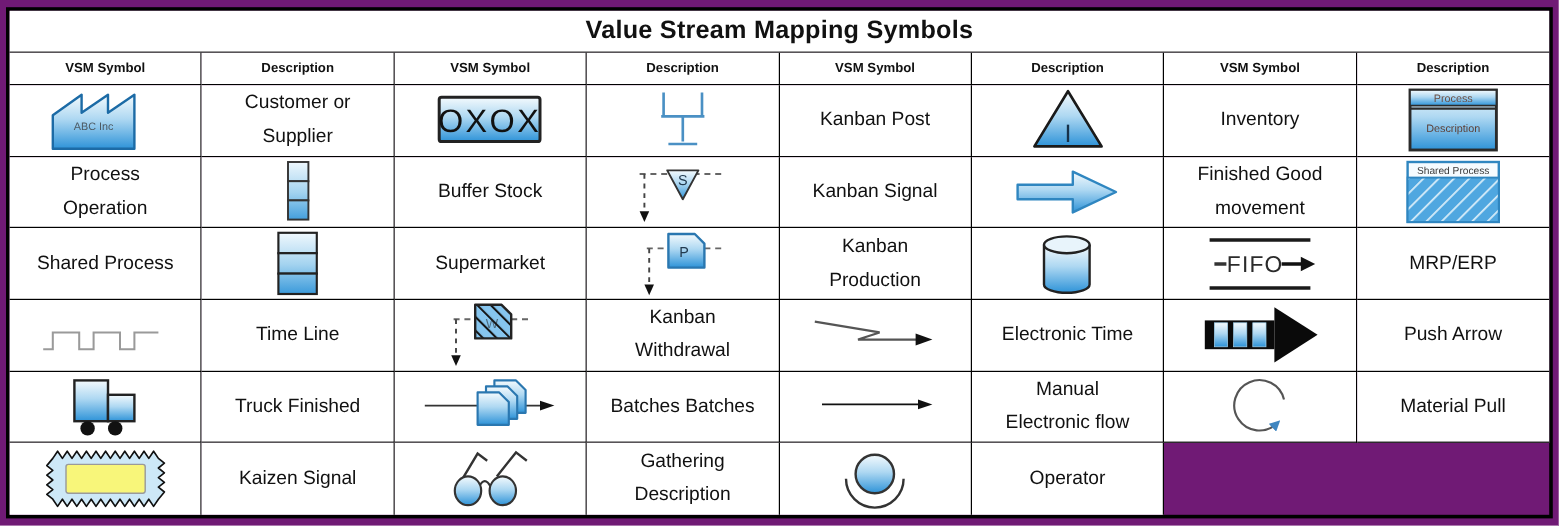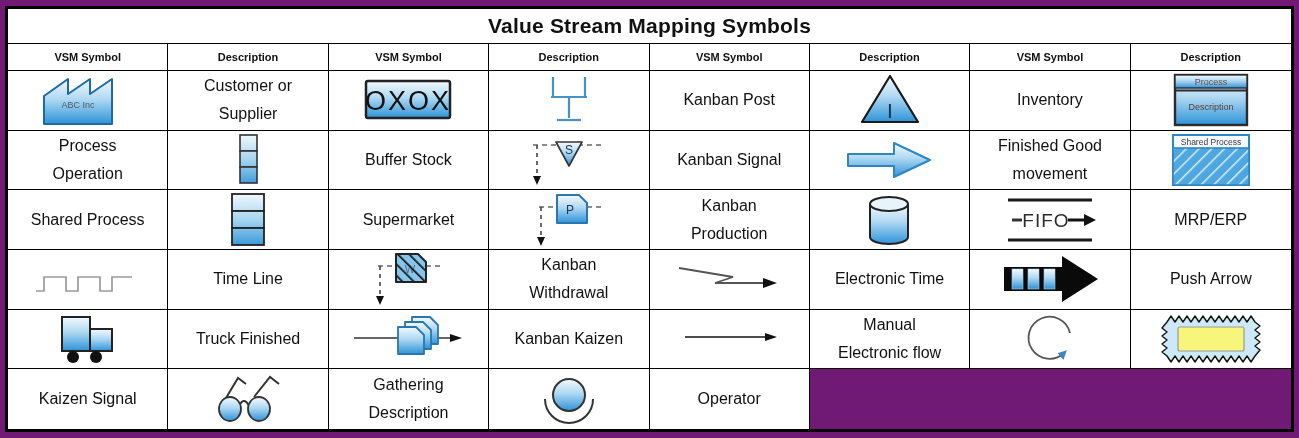--- a/index.html
+++ b/index.html
@@ -280,38 +280,42 @@
         <line x1="6" y1="27" x2="104" y2="27" stroke="#333" stroke-width="1.6"></line>
         <g stroke="#2a77b0" stroke-width="1.8" fill="url(#gB)" stroke-linejoin="round">
           <path d="M64,6 H82 L90,14 V33 H64 Z"></path>
           <path d="M57,11 H75 L83,19 V38 H57 Z"></path>
           <path d="M50,16 H68 L76,24 V43 H50 Z"></path>
         </g>
         <polygon points="102,23 114,27 102,31" fill="#111"></polygon>
       </svg>
     </div>
     <div class="cell desc">
-      <div class="dline">Kanban Kaizen</div>
+      <div class="dline">Batches Batches</div>
 
     </div>
     <div class="cell sym">
       <svg class="icon" width="120" height="56" viewBox="0 0 120 56">
         <line x1="16" y1="26" x2="97" y2="26" stroke="#111" stroke-width="1.6"></line>
         <polygon points="96,22 108,26 96,30" fill="#111"></polygon>
       </svg>
     </div>
     <div class="cell desc">
       <div class="dline">Manual</div>
       <div class="dline">Electronic flow</div>
     </div>
 
     <div class="cell sym">
       <svg class="icon" width="120" height="56" viewBox="0 0 120 56">
         <path d="M80,22 A21,21 0 1 0 74,42" fill="none" stroke="#555" stroke-width="1.8" marker-end="url(#mBlue)"></path>
       </svg>
+    </div>
+    <div class="cell desc">
+      <div class="dline">Material Pull</div>
+
     </div>
     <div class="cell sym">
       <svg class="icon" width="120" height="56" viewBox="0 0 120 56">
         <polygon points="16,11 20,5 24,11 28,5 32,11 36,5 40,11 44,5 48,11 52,5 56,11 60,5 64,11 68,5 72,11 76,5 80,11 84,5 88,11 92,5 96,11 100,5 104,11 109,15 104,19 109,23 104,27 109,31 104,35 109,39 104,45 100,51 96,45 92,51 88,45 84,51 80,45 76,51 72,45 68,51 64,45 60,51 56,45 52,51 48,45 44,51 40,45 36,51 32,45 28,51 24,45 20,51 16,45 11,41 16,37 11,33 16,29 11,25 16,21 11,17" fill="#cde8f7" stroke="#111" stroke-width="1.4" stroke-linejoin="round"></polygon>
         <rect x="27" y="16" width="66" height="24" rx="2" fill="#f8f67a" stroke="#9a9a9a" stroke-width="1.2"></rect>
       </svg>
     </div>
     <div class="cell desc">
       <div class="dline">Kaizen Signal</div>
 

